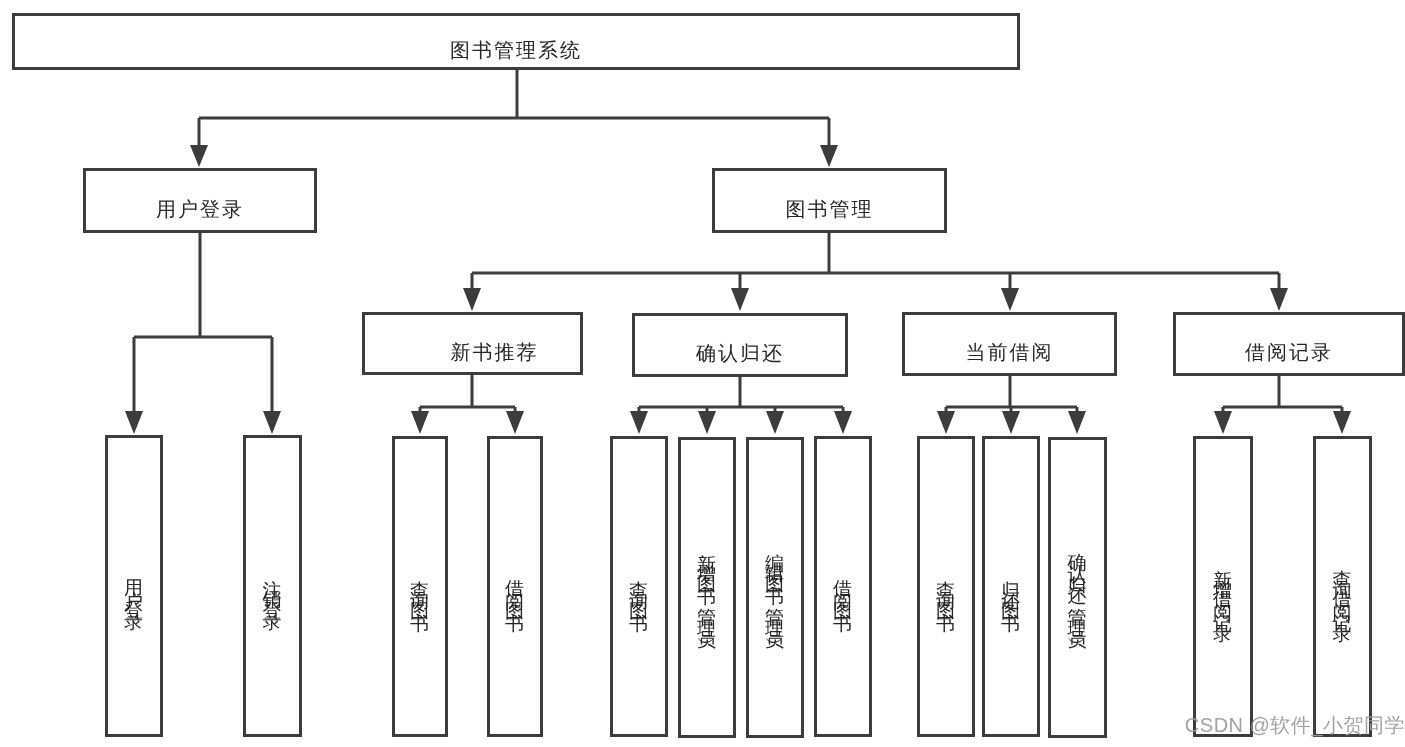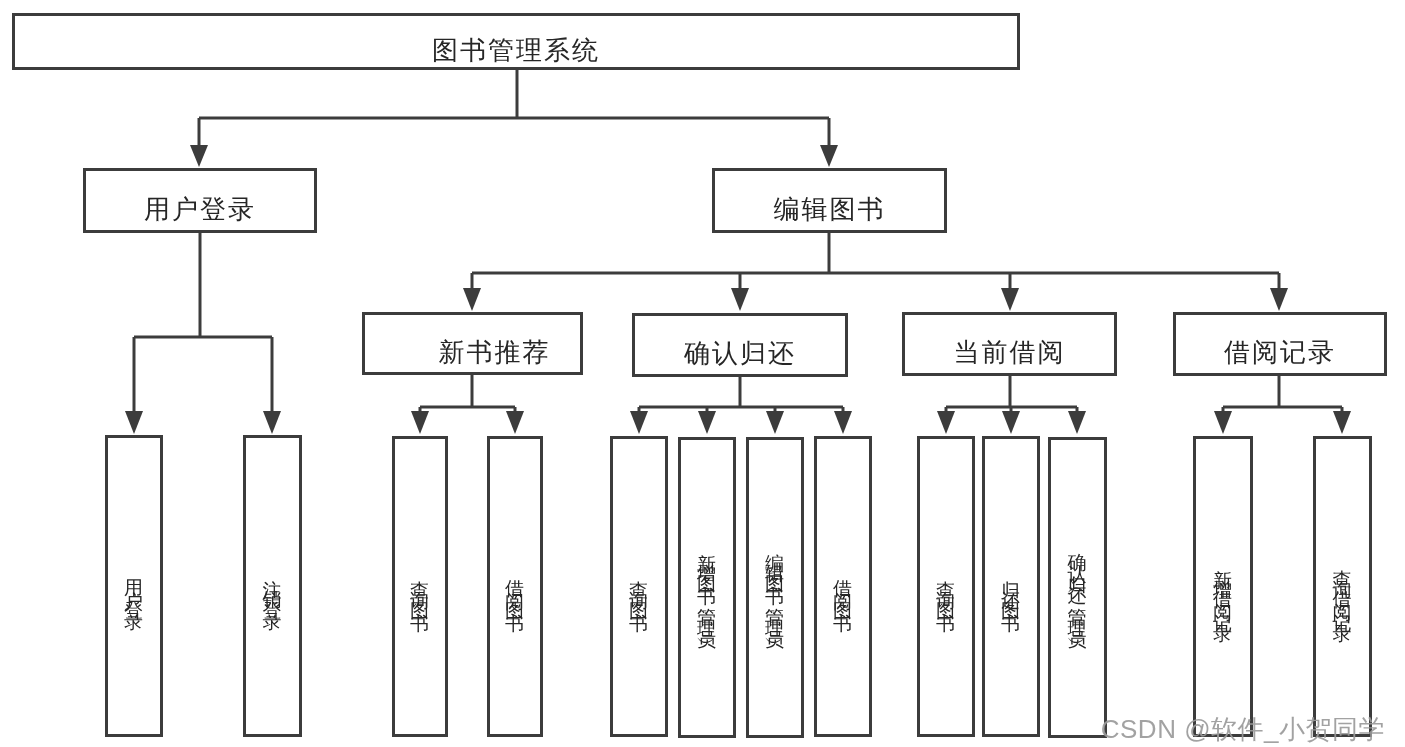--- a/index.html
+++ b/index.html
@@ -21,36 +21,36 @@
   .canvas svg polygon{fill:var(--line);stroke:none;}
   .node{
     position:absolute;
     box-sizing:border-box;
     border:3px solid var(--line);
     background:#fff;
     display:flex;align-items:center;justify-content:center;
     color:var(--text);
   }
   .node.hbox span{
-    font-size:26px;
+    font-size:20px;
     letter-spacing:2px;
     white-space:nowrap;
     margin-top:17px;
   }
   .node.leaf span{
     writing-mode:vertical-rl;
     text-orientation:mixed;
     font-size:19px;
     letter-spacing:11px;
     line-height:1;
   }
   .watermark{
     position:absolute;
-    top:712px;right:20px;
-    font-size:26px;
+    top:712px;right:0;
+    font-size:20px;
     color:var(--wm);
     letter-spacing:0.5px;
     white-space:nowrap;
     z-index:5;
     opacity:0.92;
     text-align:right;
   }
 </style>
 </head>
 <body>
@@ -120,33 +120,33 @@
   </svg>
 
   <div class="node hbox" style="left:12px;top:13px;width:1008px;height:57px;">
     <span>图书管理系统</span>
   </div>
 
   <div class="node hbox" style="left:83px;top:168px;width:234px;height:65px;">
     <span>用户登录</span>
   </div>
   <div class="node hbox" style="left:712px;top:168px;width:235px;height:65px;">
-    <span>编辑图书</span>
+    <span>图书管理</span>
   </div>
 
   <div class="node hbox" style="left:362px;top:312px;width:221px;height:63px;padding-left:44px;">
     <span>新书推荐</span>
   </div>
   <div class="node hbox" style="left:632px;top:313px;width:216px;height:64px;">
     <span>确认归还</span>
   </div>
   <div class="node hbox" style="left:902px;top:312px;width:215px;height:64px;text-align:right;">
     <span>当前借阅</span>
   </div>
-  <div class="node hbox" style="left:1173px;top:312px;width:214px;height:64px;align-items:center;">
+  <div class="node hbox" style="left:1173px;top:312px;width:232px;height:64px;align-items:center;">
     <span>借阅记录</span>
   </div>
 
   <div class="node leaf" style="left:105px;top:435px;width:58px;height:302px;">
     <span>用户登录</span>
   </div>
   <div class="node leaf" style="left:243px;top:435px;width:59px;height:302px;">
     <span>注销登录</span>
   </div>
 

